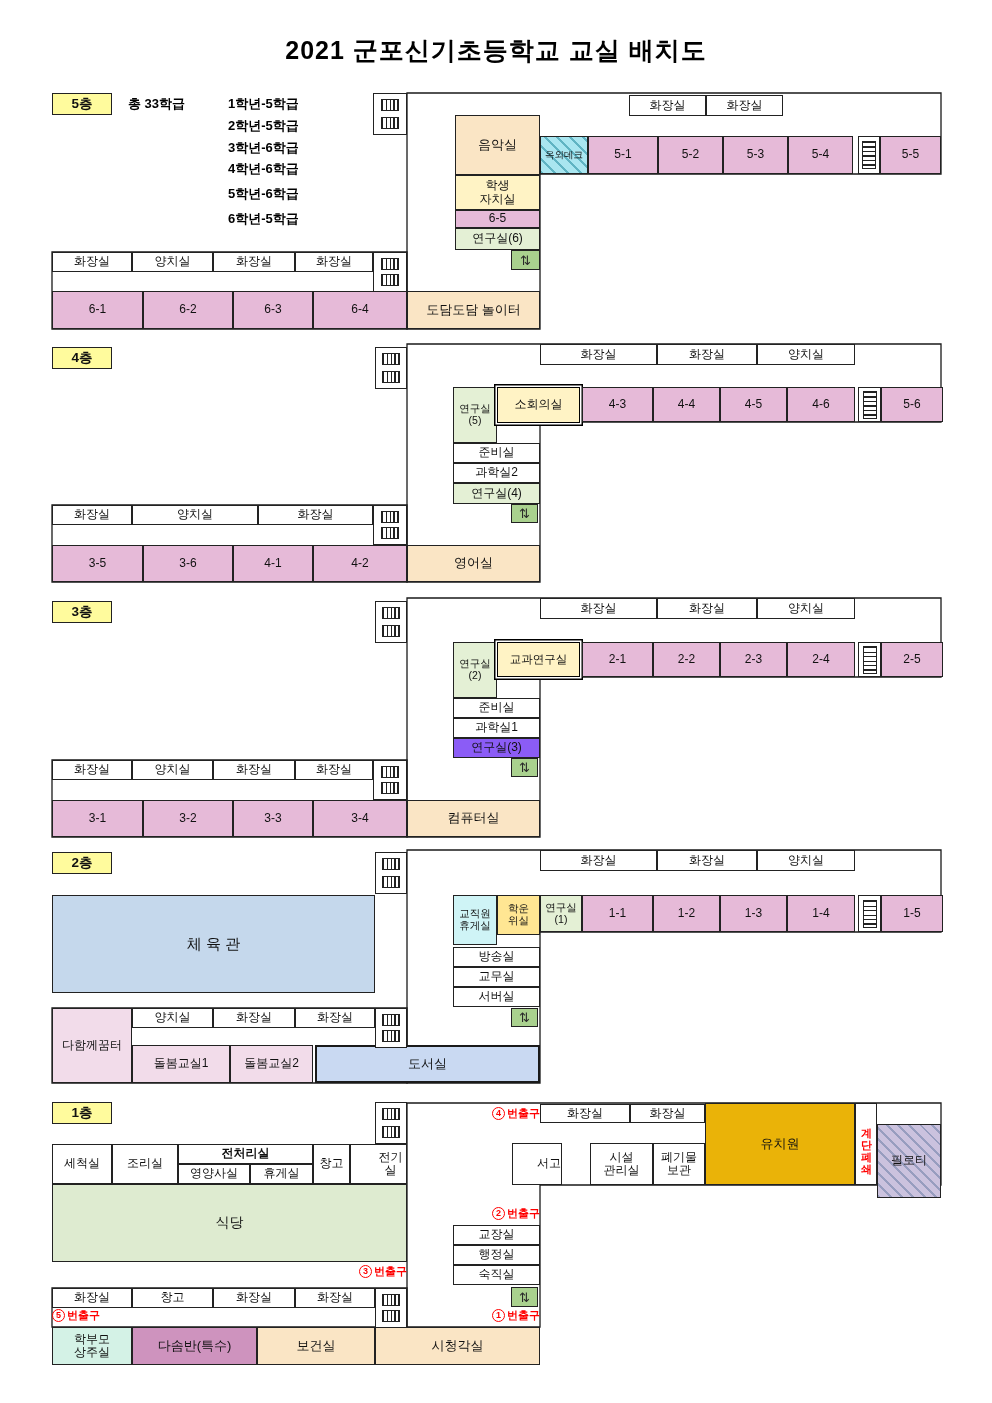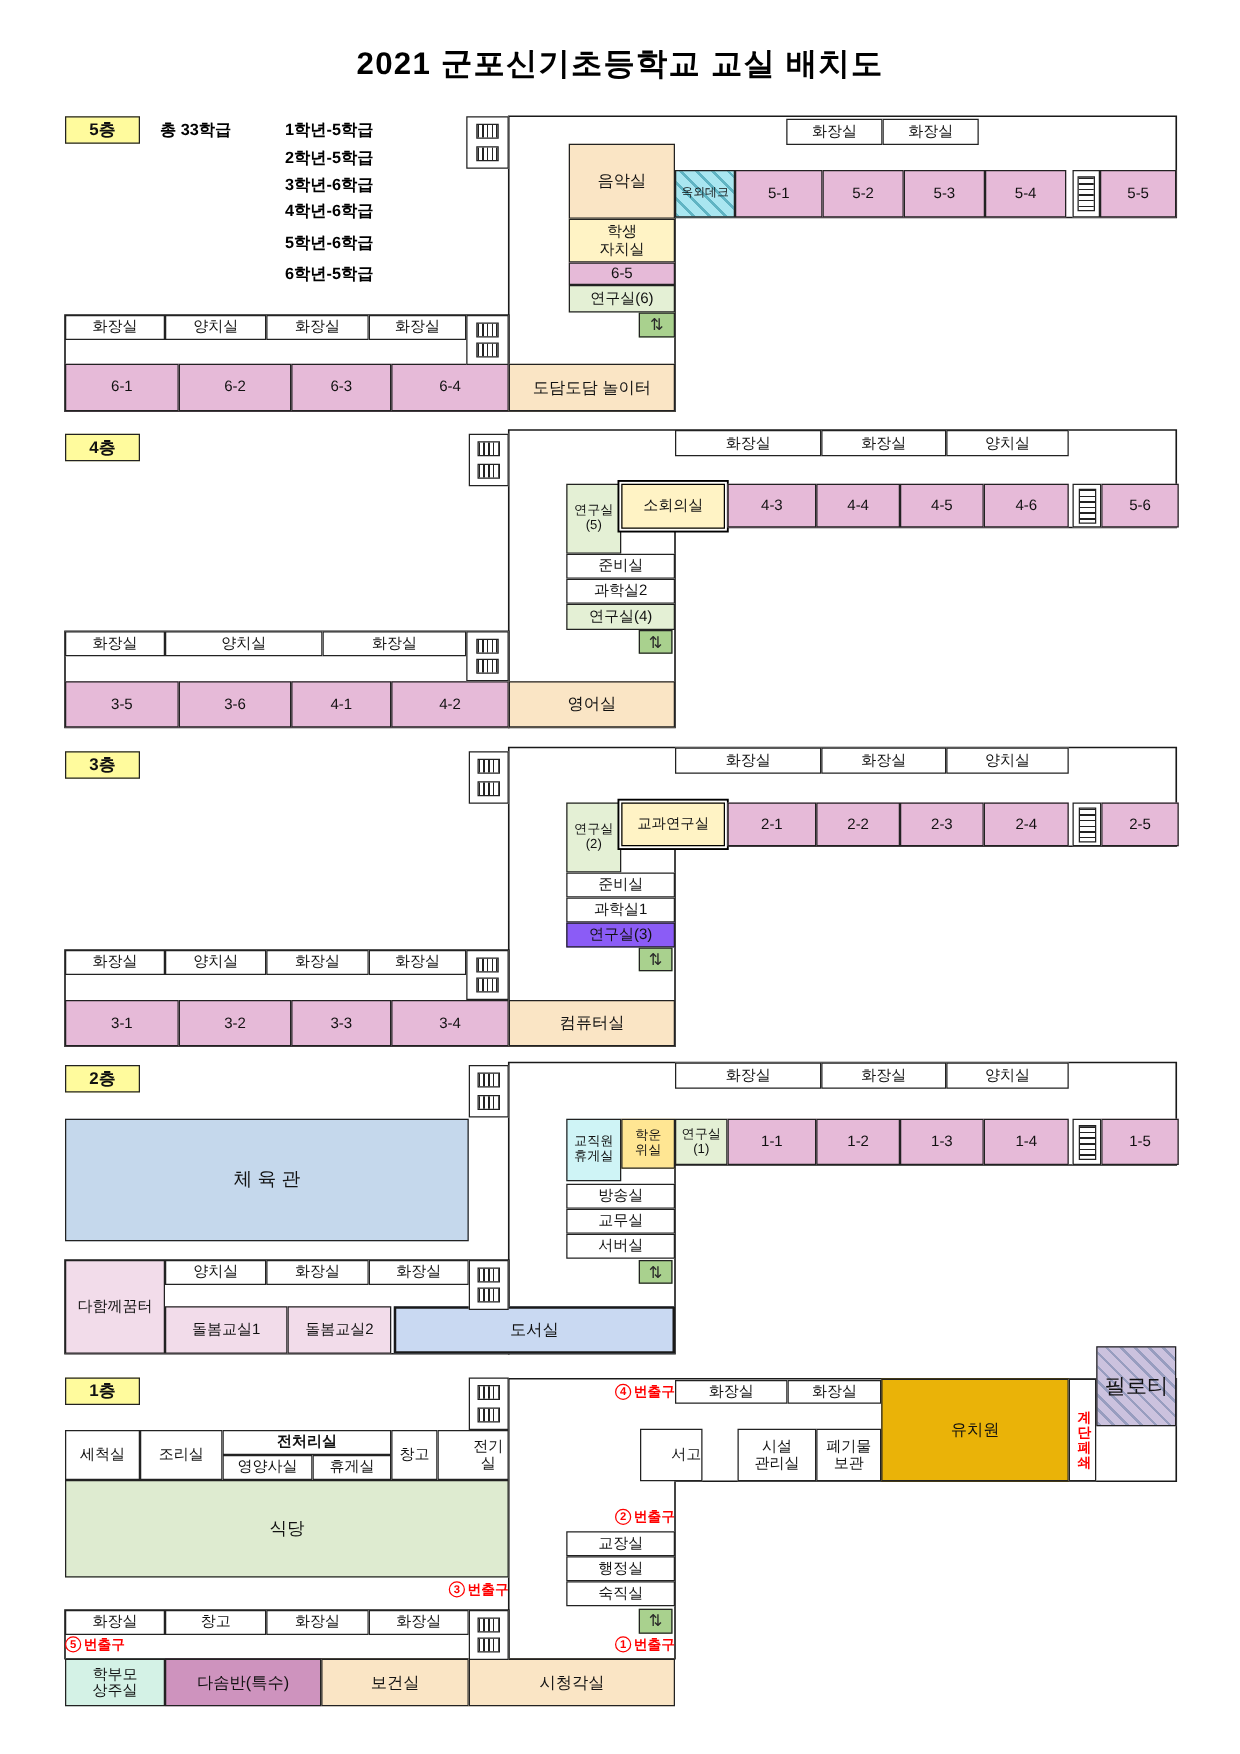--- a/index.html
+++ b/index.html
@@ -216,21 +216,21 @@
       <div class="room" style="left: 52px; top: 1184px; width: 355px; height: 78px; position: absolute; background-color: rgb(222, 235, 208); font-size: 14px;">식당</div>
       <div class="room" style="left: 540px; top: 1104px; width: 90px; height: 19px; position: absolute;">화장실</div>
       <div class="room" style="left: 630px; top: 1104px; width: 75px; height: 19px; position: absolute;">화장실</div>
       <div class="room" style="left: 512px; top: 1143px; width: 50px; height: 42px; position: absolute; padding-left: 24px;">서고</div>
       <div class="room" style="left: 590px; top: 1143px; width: 63px; height: 42px; position: absolute;">시설
 관리실</div>
       <div class="room" style="left: 653px; top: 1143px; width: 52px; height: 42px; position: absolute;">폐기물
 보관</div>
       <div class="room" style="left: 705px; top: 1103px; width: 150px; height: 82px; position: absolute; background-color: #eab308; font-size: 13px;">유치원</div>
       <div class="room vred" style="left: 855px; top: 1103px; width: 22px; height: 82px; position: absolute; font-size: 11px;">계단폐쇄</div>
-      <div class="room piloti" style="left: 877px; top: 1077px; width: 64px; height: 64px; position: absolute; background-color: rgb(203, 194, 222); font-size: 17px;">필로티</div>
+      <div class="room piloti" style="left: 877px; top: 1124px; width: 64px; height: 74px; position: absolute; background-color: rgb(203, 194, 222); font-size: 12px;">필로티</div>
       <div class="room" style="left: 453px; top: 1225px; width: 87px; height: 20px; position: absolute;">교장실</div>
       <div class="room" style="left: 453px; top: 1245px; width: 87px; height: 20px; position: absolute;">행정실</div>
       <div class="room" style="left: 453px; top: 1265px; width: 87px; height: 20px; position: absolute;">숙직실</div>
       <div class="room" style="left: 52px; top: 1288px; width: 80px; height: 20px; position: absolute;">화장실</div>
       <div class="room" style="left: 132px; top: 1288px; width: 81px; height: 20px; position: absolute;">창고</div>
       <div class="room" style="left: 213px; top: 1288px; width: 82px; height: 20px; position: absolute;">화장실</div>
       <div class="room" style="left: 295px; top: 1288px; width: 80px; height: 20px; position: absolute;">화장실</div>
       <div class="room" style="left: 52px; top: 1327px; width: 80px; height: 38px; position: absolute; background-color: rgb(212, 242, 230);">학부모
 상주실</div>
       <div class="room" style="left: 132px; top: 1327px; width: 125px; height: 38px; position: absolute; background-color: rgb(206, 147, 190); font-size: 13px;">다솜반(특수)</div>

